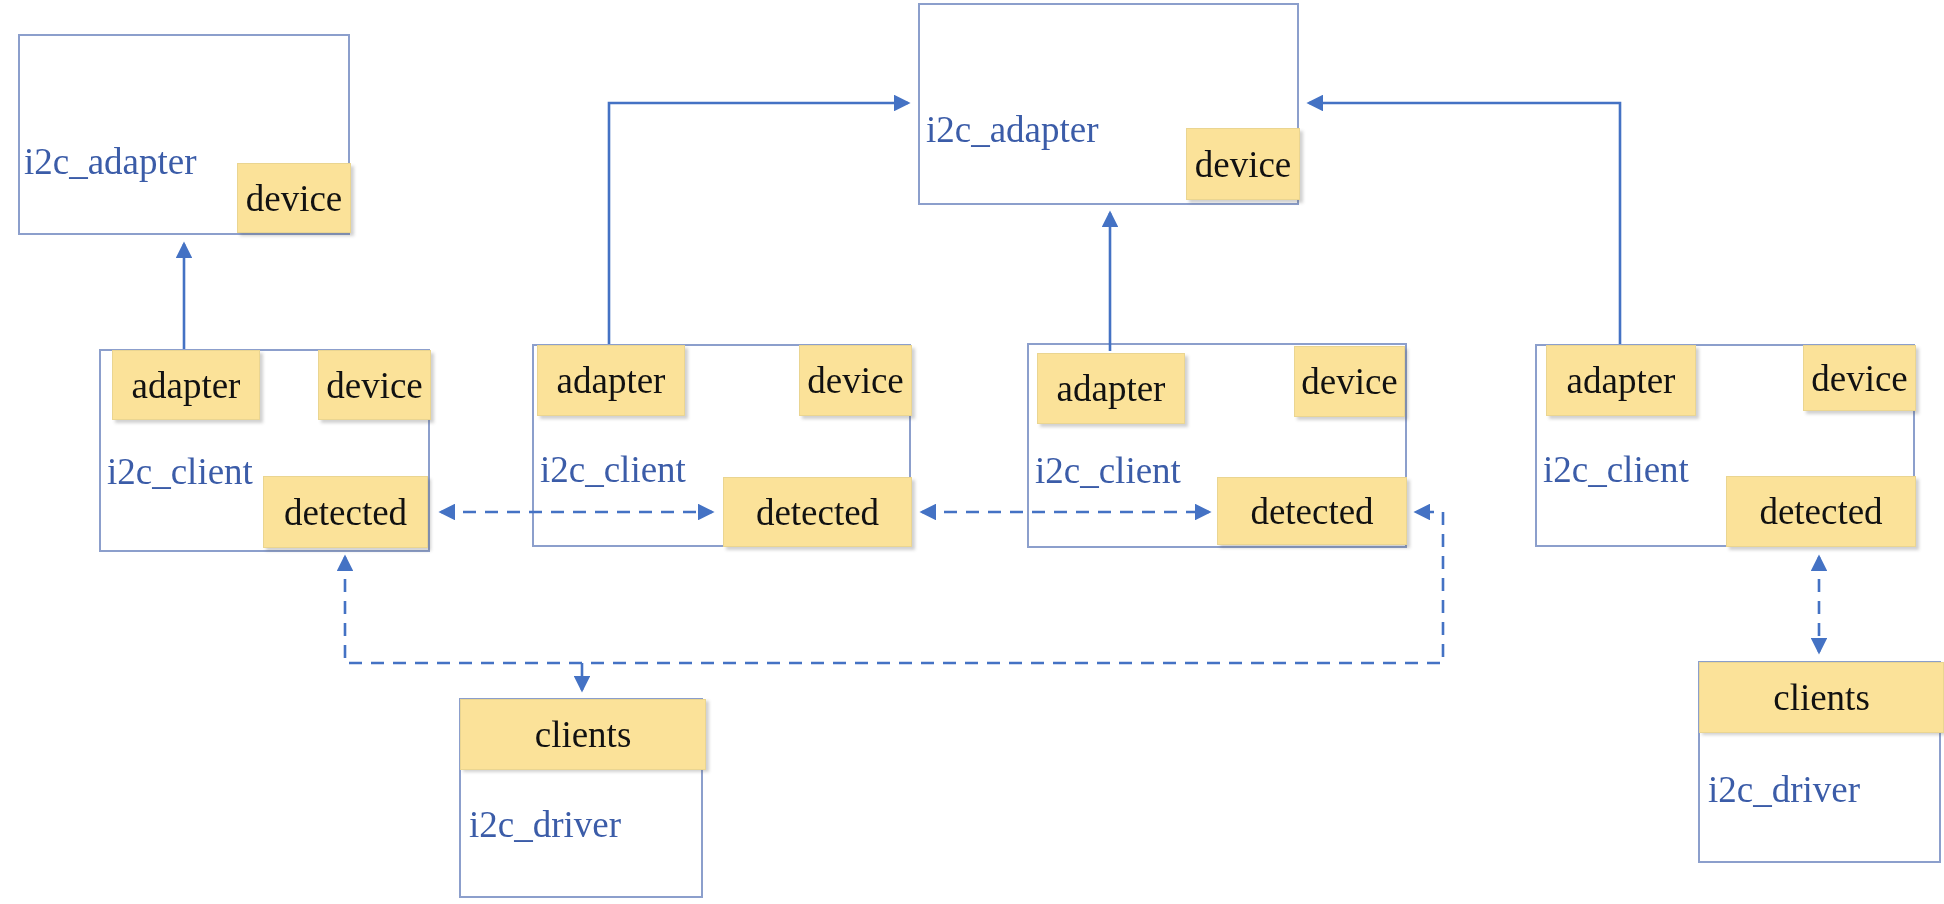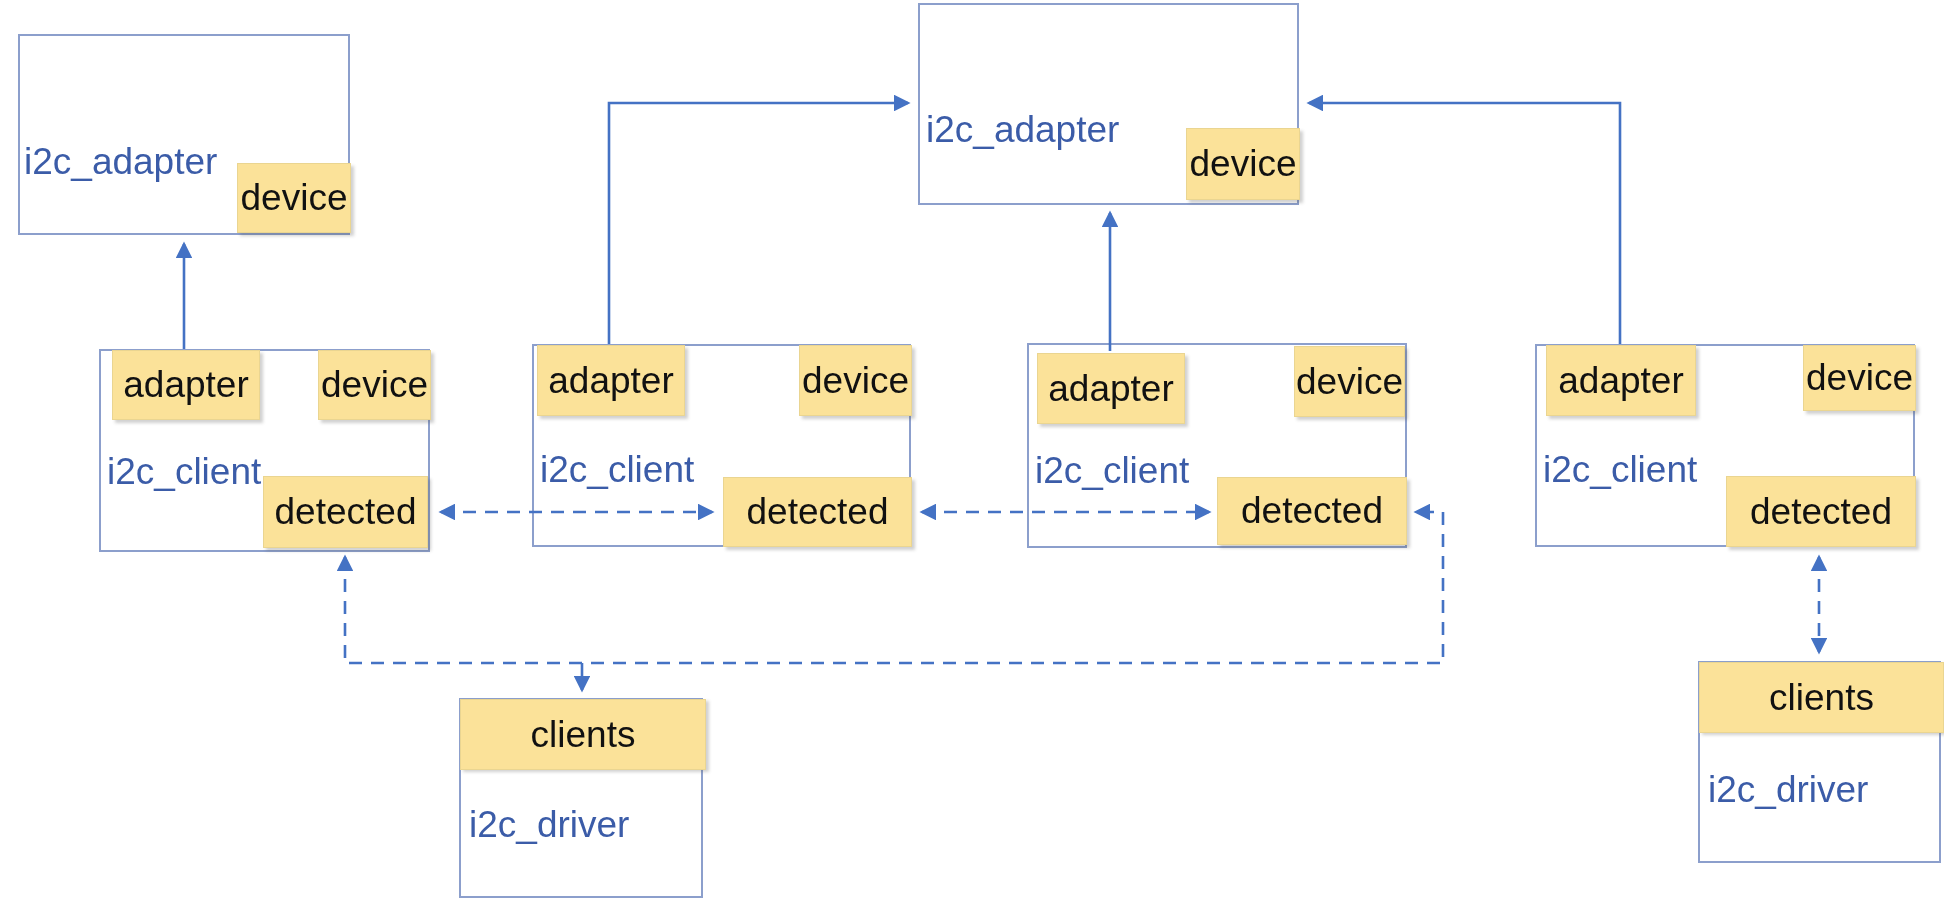--- a/index.html
+++ b/index.html
@@ -1,21 +1,21 @@
 <!DOCTYPE html>
 <html><head>
 <meta charset="utf-8">
 <style>
   html, body { margin: 0; padding: 0; background: #ffffff; }
   #canvas {
     position: relative;
     width: 1944px;
     height: 904px;
     background: #ffffff;
-    font-family: Liberation Sans, sans-serif;
+    font-family: Liberation Serif, serif;
     overflow: hidden;
   }
   .box {
     position: absolute;
     background: #ffffff;
     border: 2px solid #8C9FCC;
     box-sizing: border-box;
   }
   .struct-label {
     position: absolute;

